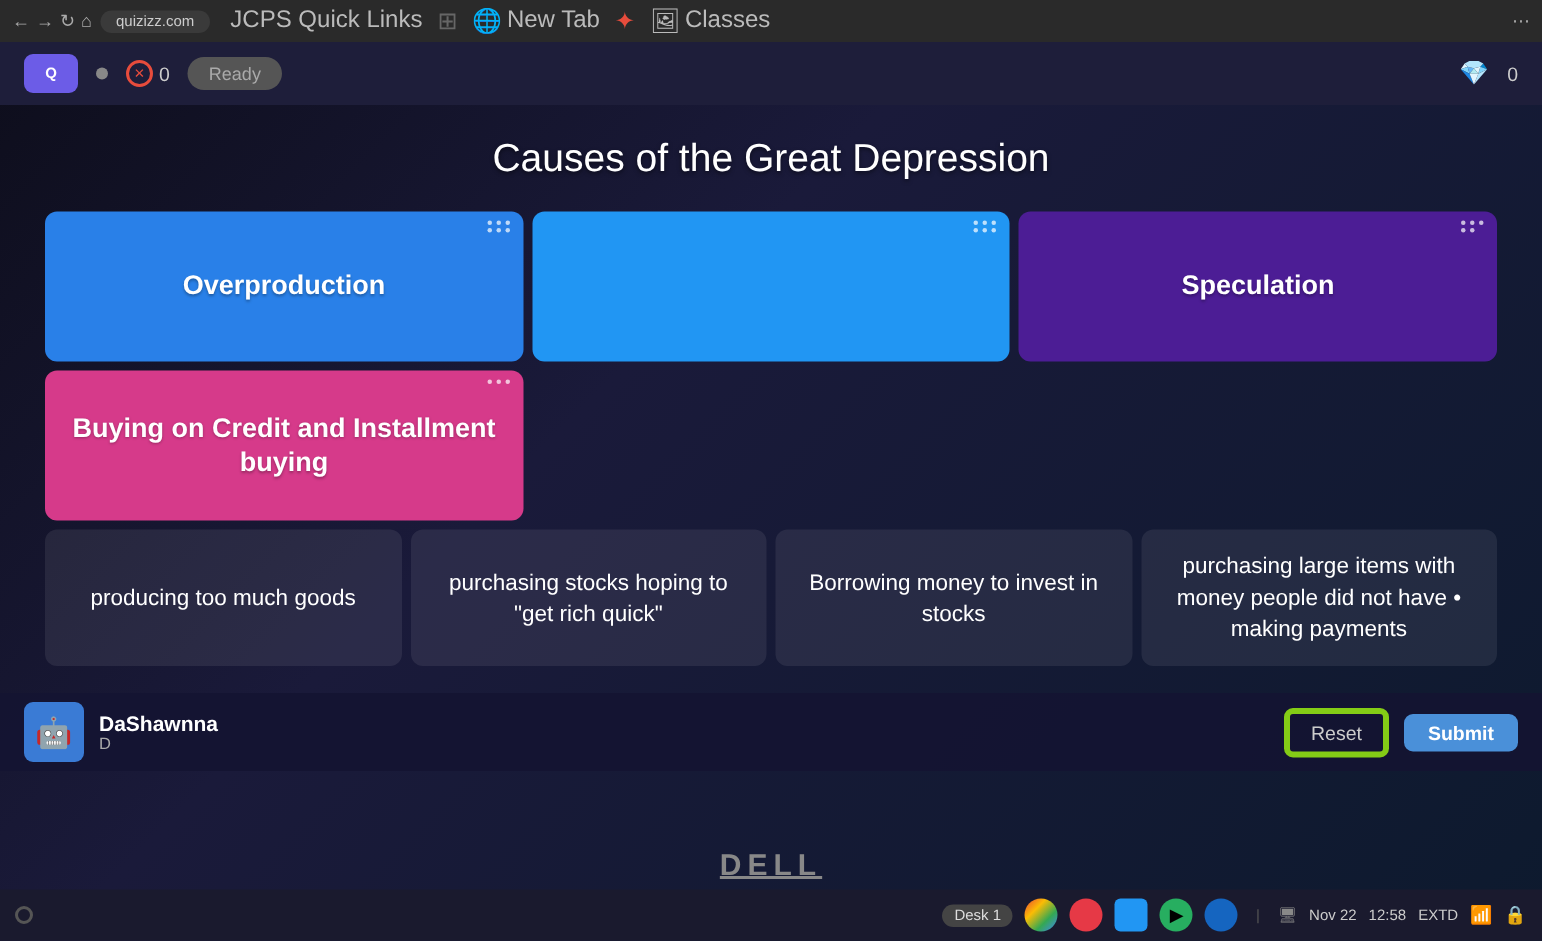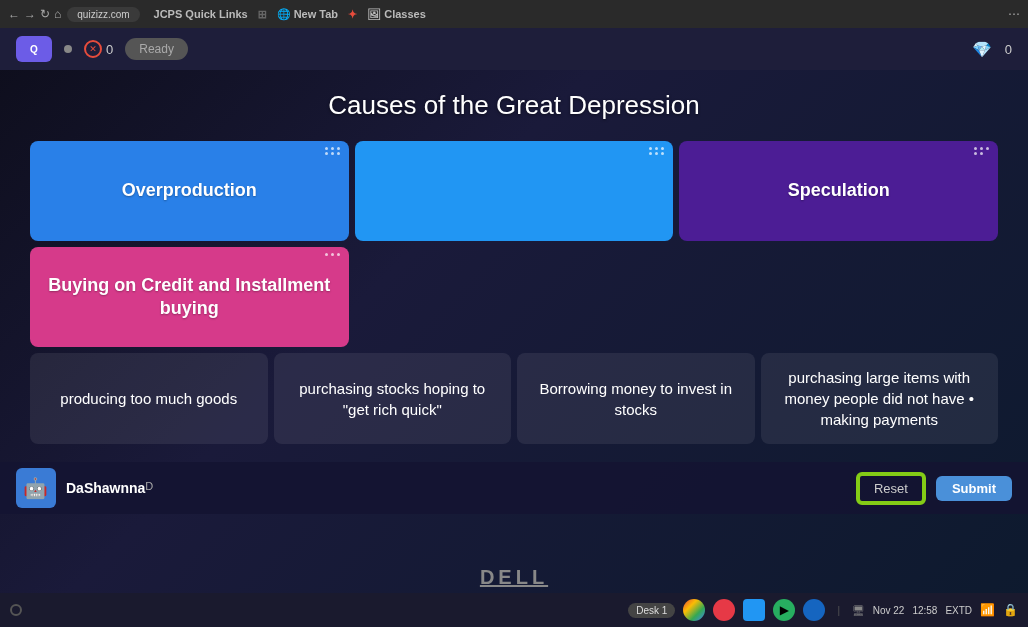--- a/index.html
+++ b/index.html
@@ -54,22 +54,21 @@
       color: #ccc;
       flex: 0 0 auto;
     }
 
     .browser-tabs {
       display: flex;
       gap: 10px;
       align-items: center;
       flex: 1;
       padding-left: 8px;
-      font-size: 11px;
-      font-weight: bold;
+      font-size: 16px;
     }
 
     .tab-item {
       display: flex;
       align-items: center;
       gap: 3px;
       color: #bbb;
       cursor: pointer;
     }
 
@@ -254,21 +253,21 @@
       background: #3a7bd5;
       border-radius: 6px;
       display: flex;
       align-items: center;
       justify-content: center;
       font-size: 20px;
     }
 
     .player-name-wrap {
       display: flex;
-      flex-direction: row;
+      flex-direction: column;
     }
 
     .player-name {
       color: white;
       font-size: 14px;
       font-weight: 600;
     }
 
     .player-subtitle {
       color: #aaa;

